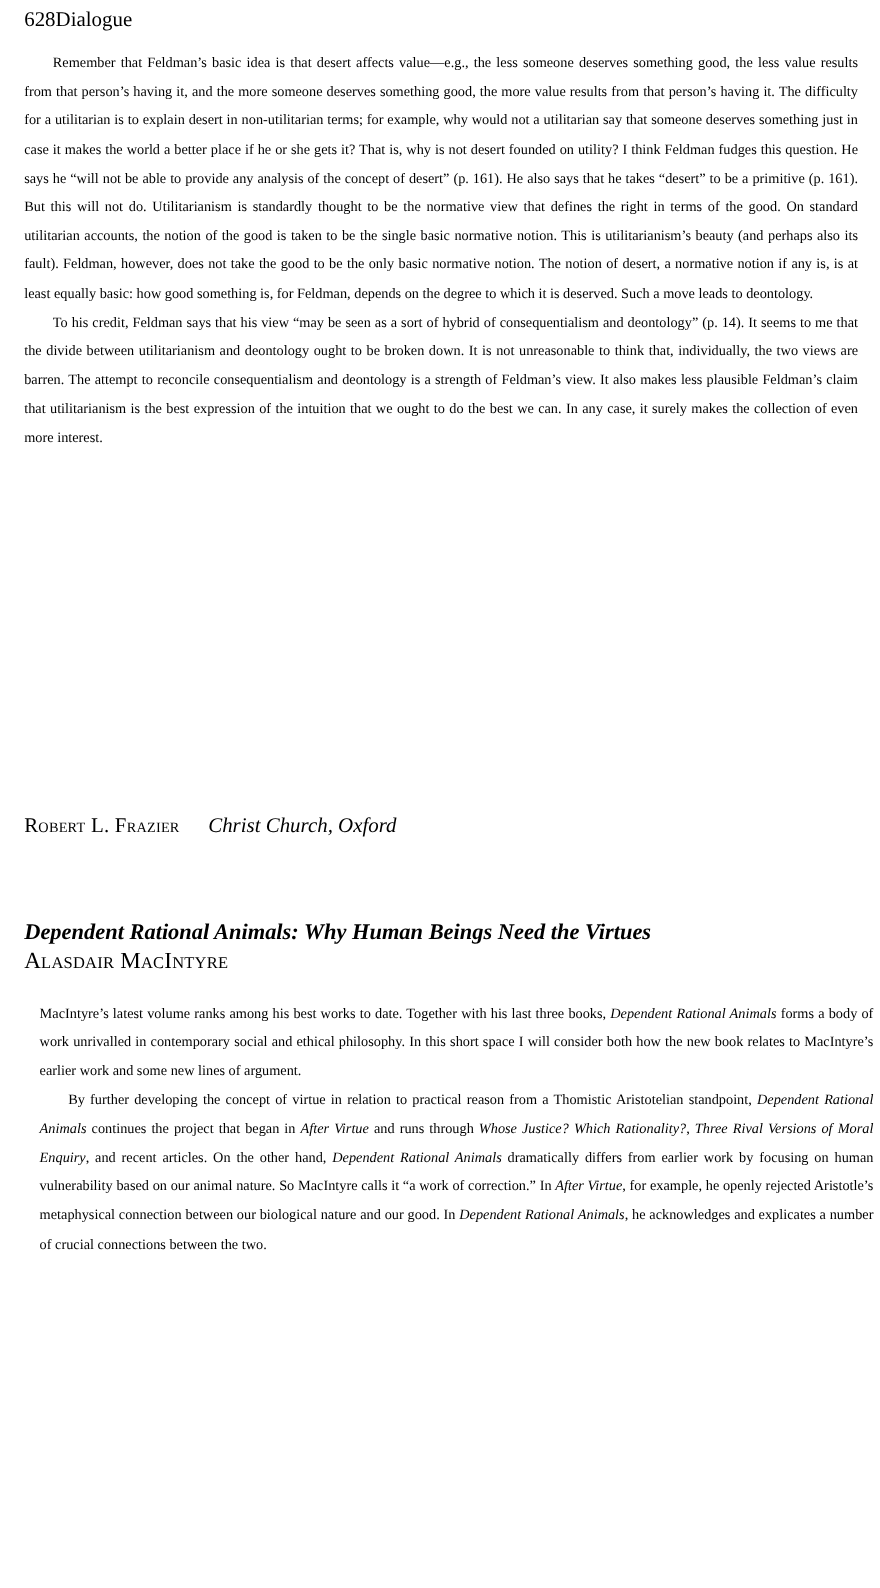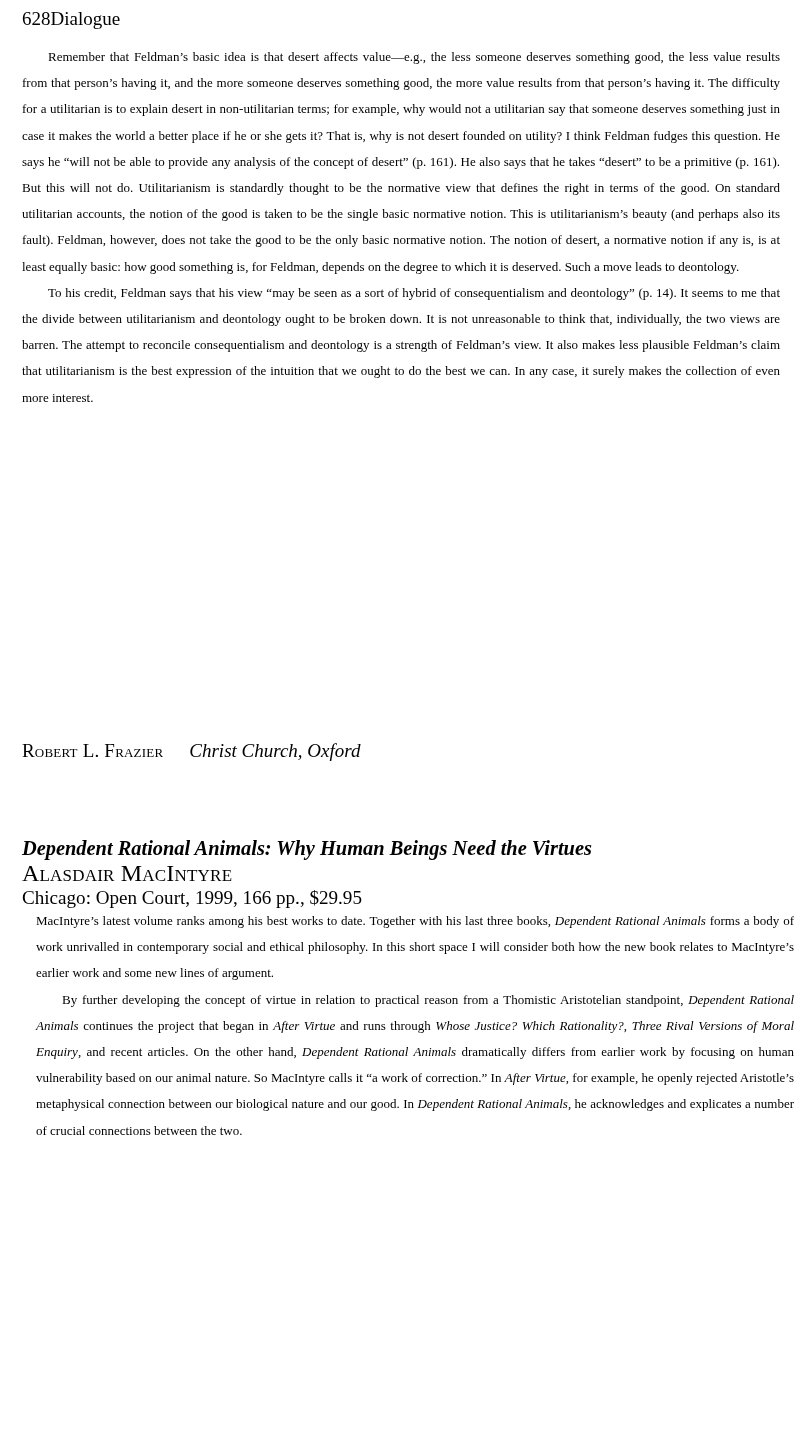--- a/index.html
+++ b/index.html
@@ -103,21 +103,21 @@
   .review-title {
     font-style: italic;
     font-weight: bold;
     font-size: 20.4px;
     line-height: 25px;
     margin: 0;
     white-space: nowrap;
   }
   .review-author {
     font-variant: small-caps;
-    font-size: 24px;
+    font-size: 21px;
     line-height: 24px;
     margin: 0;
     letter-spacing: 0.2px;
   }
   .review-imprint {
     font-size: 19.1px;
     line-height: 25px;
     margin: 0;
   }
 
@@ -143,21 +143,20 @@
     <p class="body-par">To his credit, Feldman says that his view “may be seen as a sort of hybrid of consequentialism and deontology” (p. 14). It seems to me that the divide between utilitarianism and deontology ought to be broken down. It is not unreasonable to think that, individually, the two views are barren. The attempt to reconcile consequentialism and deontology is a strength of Feldman’s view. It also makes less plausible Feldman’s claim that utilitarianism is the best expression of the intuition that we ought to do the best we can. In any case, it surely makes the collection of even more interest.</p>
   </div>
 
   <div class="signature">
     <span class="reviewer">Robert L. Frazier</span><span class="affiliation">Christ Church, Oxford</span>
   </div>
 
   <div class="review-head">
     <p class="review-title">Dependent Rational Animals: Why Human Beings Need the Virtues</p>
     <p class="review-author">Alasdair MacIntyre</p>
-    <p class="review-imprint">Chicago: Open Court, 1999, 166 pp., $29.95</p>
   </div>
 
   <div class="review-column">
     <p class="body-par no-indent">
       <span>MacIntyre’s latest volume ranks among his best works to date. Together with his last three books, </span><i>Dependent Rational Animals</i><span> forms a body of work unrivalled in contemporary social and ethical philosophy. In this short space I will consider both how the new book relates to MacIntyre’s earlier work and some new lines of argument.</span>
     </p>
     <p class="body-par">
       <span>By further developing the concept of virtue in relation to practical reason from a Thomistic Aristotelian standpoint, </span><i>Dependent Rational Animals</i><span> continues the project that began in </span><i>After Virtue</i><span> and runs through </span><i>Whose Justice? Which Rationality?</i><span>, </span><i>Three Rival Versions of Moral Enquiry</i><span>, and recent articles. On the other hand, </span><i>Dependent Rational Animals</i><span> dramatically differs from earlier work by focusing on human vulnerability based on our animal nature. So MacIntyre calls it “a work of correction.” In </span><i>After Virtue</i><span>, for example, he openly rejected Aristotle’s metaphysical connection between our biological nature and our good. In </span><i>Dependent Rational Animals</i><span>, he acknowledges and explicates a number of crucial connections between the two.</span>
     </p>
   </div>

